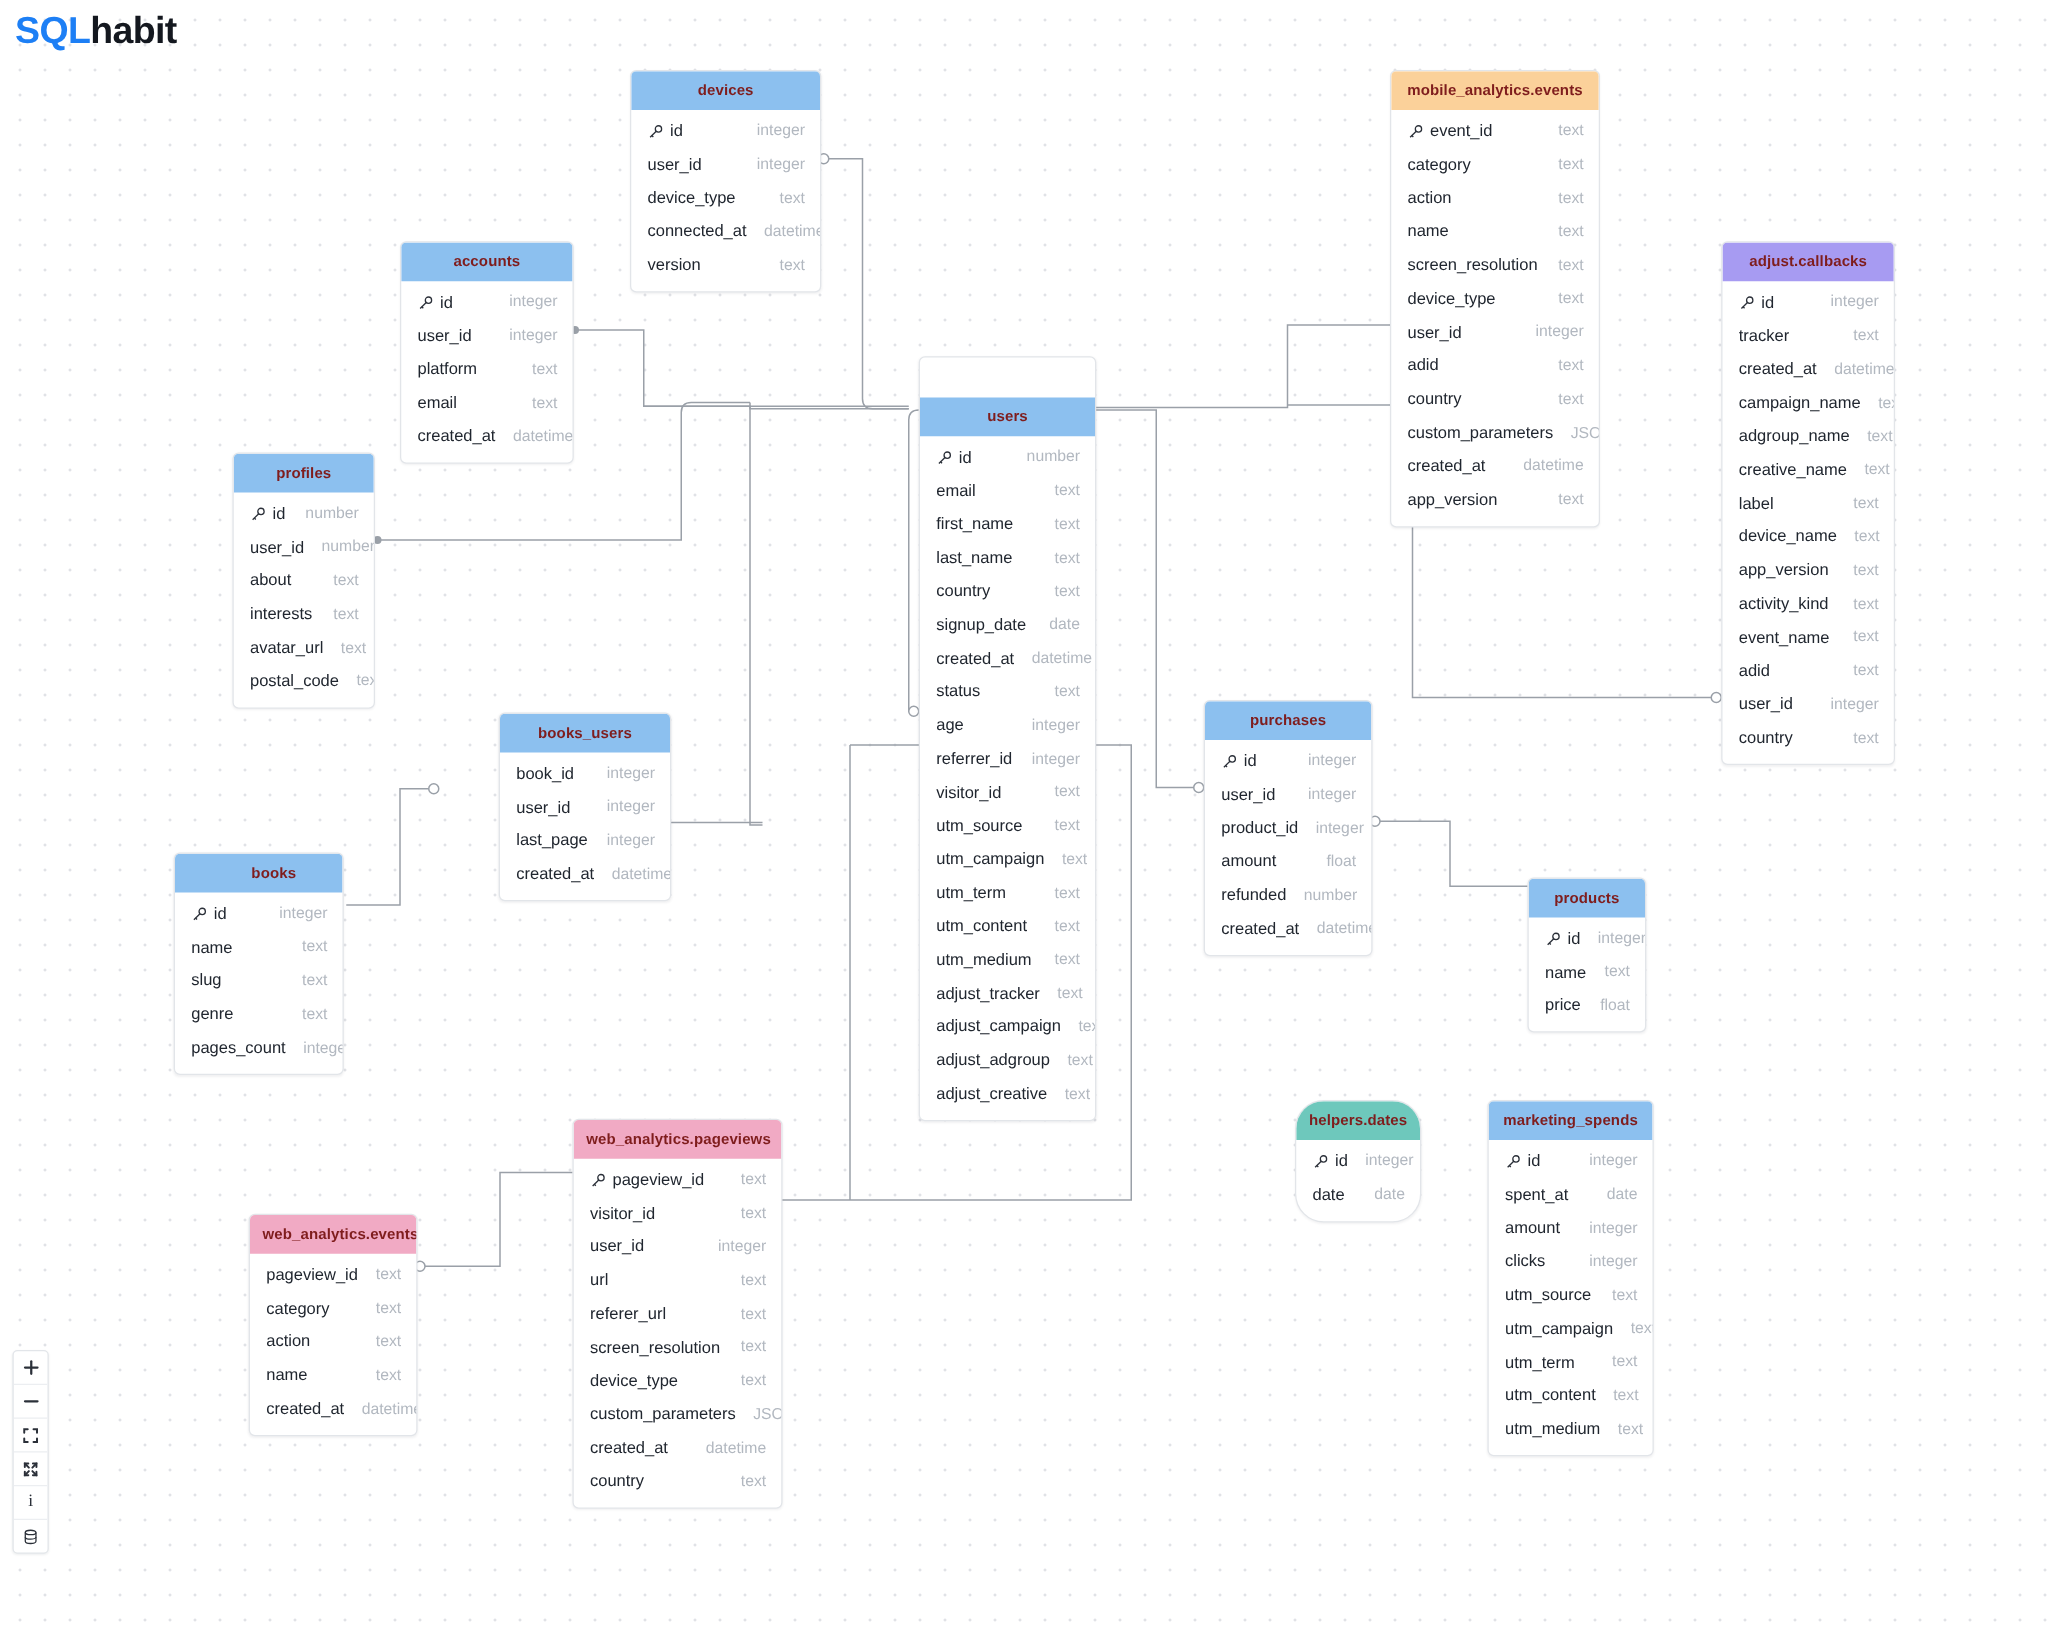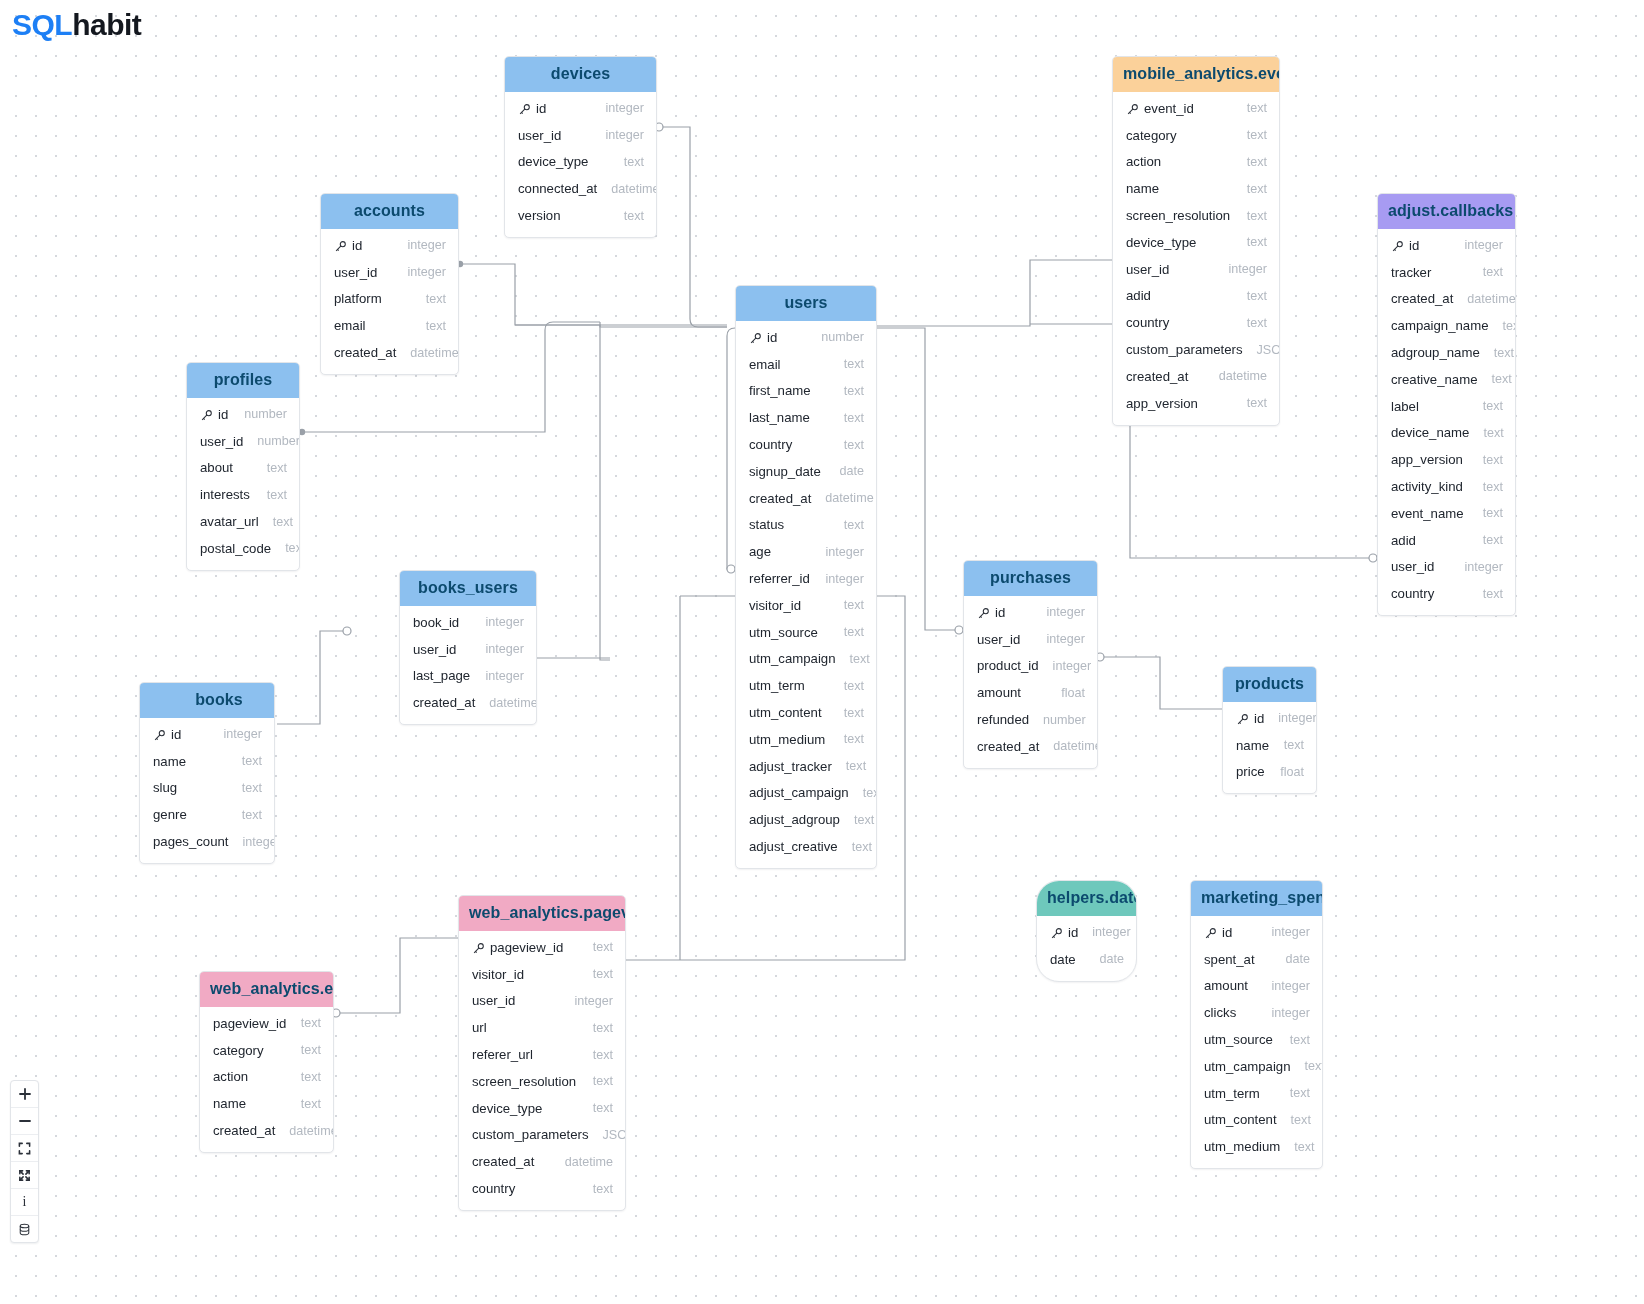--- a/index.html
+++ b/index.html
@@ -34,23 +34,23 @@
   .tbl{
     position:absolute;
     background:#ffffff;
     border:1px solid #e2e5e9;
     border-radius:5px;
     box-shadow:0 1px 2px rgba(16,24,40,.06);
     overflow:hidden;
   }
   .tbl-head{
     text-align:center;
-    font-size:16px;
+    font-size:12px;
     font-weight:bold;
-    color:#0c4a6e;
+    color:#7f1d1d;
     padding:8px 10px 9px 10px;
     letter-spacing:.1px;
     white-space:nowrap;
   }
   .rows{padding:3px 0 8px 0;}
   .row{
     display:flex;align-items:center;
     height:26.8px;
     padding:0 12px 0 13px;
     font-size:13.2px;
@@ -397,21 +397,21 @@
           </div>
           <div class="row">
             <span class="cname">
               <span>created_at</span>
             </span>
             <span class="ctype">datetime</span>
           </div>
         </div>
       </div>
       <div class="tbl" style="left: 735px; top: 285px; width: 140px;">
-        <div class="tbl-head" style="background: rgb(140, 192, 239);">users</div>
+        <div class="tbl-head" style="background: rgb(140, 192, 239); margin-top: 32px;">users</div>
         <div class="rows">
           <div class="row">
             <span class="cname">
               <span class="key"><svg viewBox="0 0 16 16" width="13" height="13">
                   <g fill="none" stroke="#2b3039" stroke-width="1.3">
                     <circle cx="10.8" cy="5.1" r="3.1"></circle>
                     <path d="M8.6 7.3 L2.6 13.3"></path>
                     <path d="M4.3 11.6 L5.7 13.0"></path>
                   </g>
                 </svg></span>
@@ -695,21 +695,21 @@
             <span class="ctype">number</span>
           </div>
           <div class="row">
             <span class="cname">
               <span>created_at</span>
             </span>
             <span class="ctype">datetime</span>
           </div>
         </div>
       </div>
-      <div class="tbl" style="left: 1222px; top: 666px; width: 93px;">
+      <div class="tbl" style="left: 1222px; top: 702px; width: 93px;">
         <div class="tbl-head" style="background: rgb(140, 192, 239);">products</div>
         <div class="rows">
           <div class="row">
             <span class="cname">
               <span class="key"><svg viewBox="0 0 16 16" width="13" height="13">
                   <g fill="none" stroke="#2b3039" stroke-width="1.3">
                     <circle cx="10.8" cy="5.1" r="3.1"></circle>
                     <path d="M8.6 7.3 L2.6 13.3"></path>
                     <path d="M4.3 11.6 L5.7 13.0"></path>
                   </g>

